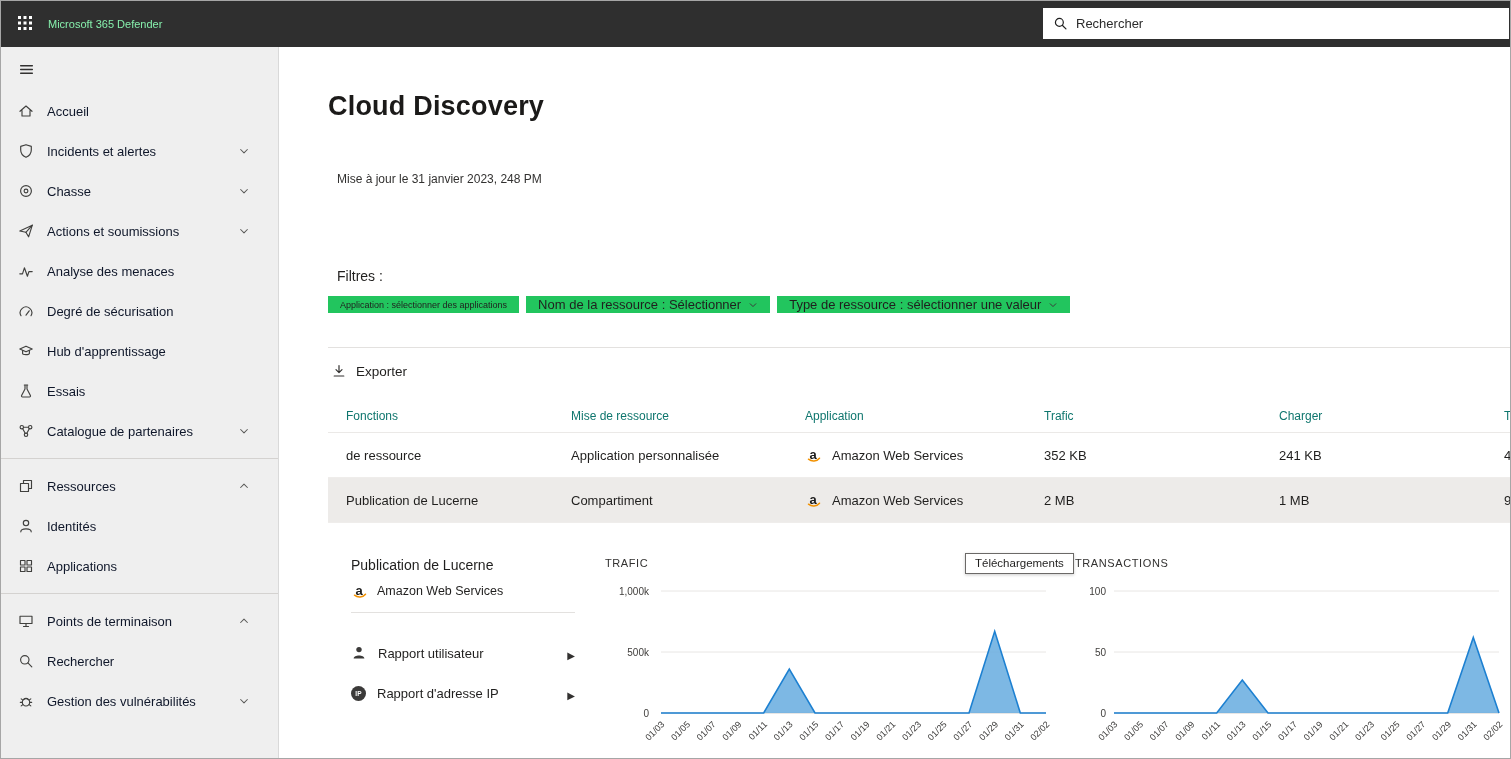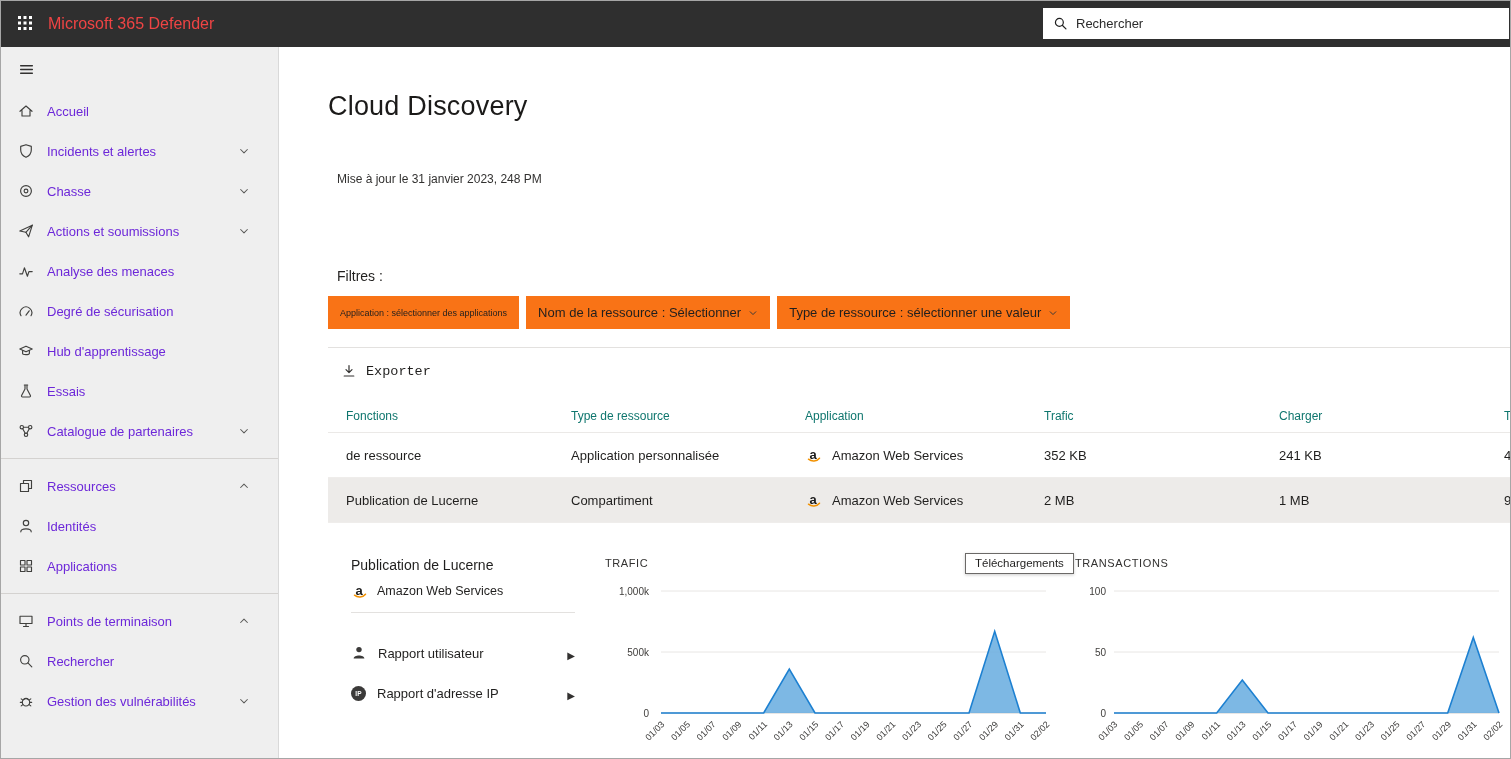--- a/index.html
+++ b/index.html
@@ -1,48 +1,48 @@
 <!DOCTYPE html>
 <html><head>
 <meta charset="utf-8">
 <style>
 *{box-sizing:border-box;margin:0;padding:0}
 body{width:1511px;height:759px;font-family:"Liberation Sans","DejaVu Sans",sans-serif;background:#fff}
 #app{position:relative;width:1511px;height:759px;border:1px solid #a6a6a6;overflow:hidden;background:#fff}
 
 .topbar{position:absolute;top:0;left:0;right:0;height:46px;background:#2f2f2f;display:flex;align-items:center;color:#fff}
 .waffle-btn{width:47px;height:46px;display:flex;align-items:center;justify-content:center;background:none;border:none;cursor:pointer}
-.app-title{font-size:16px;color:#ef4444;white-space:nowrap}
+.app-title{font-size:11px;color:#86efac;white-space:nowrap}
 .searchbox{position:absolute;top:7px;right:1px;width:466px;height:31px;background:#fff;display:flex;align-items:center;padding:0 10px;gap:8px}
 .searchbox .icon{color:#1f1f1f;display:flex}
 .search-input{flex:1;border:none;outline:none;font-size:13px;color:#201f1e;font-family:inherit;background:transparent}
 .search-input::placeholder{color:#2b2b2b}
 
 .sidebar{position:absolute;top:46px;left:0;bottom:0;width:278px;background:#efefef;border-right:1px solid #d9d9d9;overflow:hidden}
 .hamburger{display:flex;align-items:center;padding:14px 0 10px 17px;background:none;border:none;cursor:pointer;color:#323130}
-.side-item{height:40px;display:flex;align-items:center;gap:13px;padding:0 28px 0 17px;font-size:13px;color:#6d28d9;cursor:pointer}
+.side-item{height:40px;display:flex;align-items:center;gap:13px;padding:0 28px 0 17px;font-size:13px;color:#0f172a;cursor:pointer}
 .side-item .icon{width:16px;height:16px;color:#40403e;display:flex;flex:none}
 .side-label{flex:1;white-space:nowrap;overflow:hidden}
 .chev{display:flex;color:#5a5a58}
 .side-divider{height:1px;background:#d4d2d0;margin:7px 0}
 
 .main{position:absolute;top:46px;left:278px;right:0;bottom:0;background:#fff;overflow:hidden}
-.page-title{position:absolute;top:44px;left:49px;font-size:27px;font-weight:400;color:#1b1a19;letter-spacing:.2px}
+.page-title{position:absolute;top:44px;left:49px;font-size:27px;font-weight:700;color:#1b1a19;letter-spacing:.2px}
 .updated{position:absolute;top:125px;left:58px;font-size:12px;color:#323130}
 .tabs{position:absolute;top:163px;left:58px;display:flex;gap:15px;align-items:flex-end}
 .tab{font-size:14px;color:#201f1e;padding:4px 4px 10px;border-bottom:3px solid transparent;cursor:pointer;white-space:nowrap}
 .tab.small{font-size:12px;padding-bottom:11px}
 .tab.active{border-bottom-color:#0f6cbd}
 .filters-label{position:absolute;top:221px;left:58px;font-size:14px;color:#201f1e}
 .chips{position:absolute;top:249px;left:49px;display:flex;gap:7px}
-.chip{background:#f97316;display:flex;align-items:center;gap:7px;padding:0 12px;height:33px;font-size:13px;color:#201f1e;cursor:pointer;white-space:nowrap}
+.chip{background:#22c55e;display:flex;align-items:center;gap:7px;padding:0 12px;height:17px;font-size:13px;color:#201f1e;cursor:pointer;white-space:nowrap}
 .chip.small{font-size:9px}
 .chip .chev{color:#3b3a39}
 .hdivider{position:absolute;top:300px;left:49px;right:0;height:1px;background:#e3e1df}
-.export{position:absolute;top:316px;left:62px;display:flex;align-items:center;gap:9px;font-size:13.5px;color:#201f1e;background:none;border:none;cursor:pointer;font-family:Liberation Mono, monospace}
+.export{position:absolute;top:316px;left:52px;display:flex;align-items:center;gap:9px;font-size:13.5px;color:#201f1e;background:none;border:none;cursor:pointer;font-family:Liberation Sans, sans-serif}
 .export .icon{color:#323130;display:flex}
 
 .table{position:absolute;top:352px;left:49px;right:0}
 .thead,.trow{display:grid;grid-template-columns:243px 234px 239px 235px 225px 30px;align-items:center}
 .thead{height:34px;font-size:12px;color:#0f766e;border-bottom:1px solid #ebe9e7}
 .trow{height:45px;font-size:13px;color:#201f1e;border-bottom:1px solid #efedeb;cursor:pointer}
 .trow.selected{background:#edebe9}
 .hcell:first-child,.cell:first-child{padding-left:18px}
 .app-cell{display:flex;align-items:center;gap:9px}
 .aicon{display:flex;width:18px;height:18px}
@@ -302,21 +302,21 @@
         <svg width="16" height="16" viewBox="0 0 16 16" fill="none" stroke="currentColor" stroke-width="1.2" stroke-linecap="round" stroke-linejoin="round">
             <path d="M8 2.5v7M5 6.7 8 9.7l3-3M3.2 13h9.6"></path>
           </svg>
       </span>
       <span>Exporter</span>
     </button>
 
     <div class="table" id="table">
         <div class="thead">
           <div class="hcell">Fonctions</div>
-          <div class="hcell">Type de ressource</div>
+          <div class="hcell">Mise de ressource</div>
           <div class="hcell">Application</div>
           <div class="hcell">Trafic</div>
           <div class="hcell">Charger</div>
           <div class="hcell">T</div>
         </div>
         <div class="trow">
           <div class="cell">de ressource</div>
           <div class="cell">Application personnalisée</div>
           <div class="cell app-cell">
             <span class="aicon">

